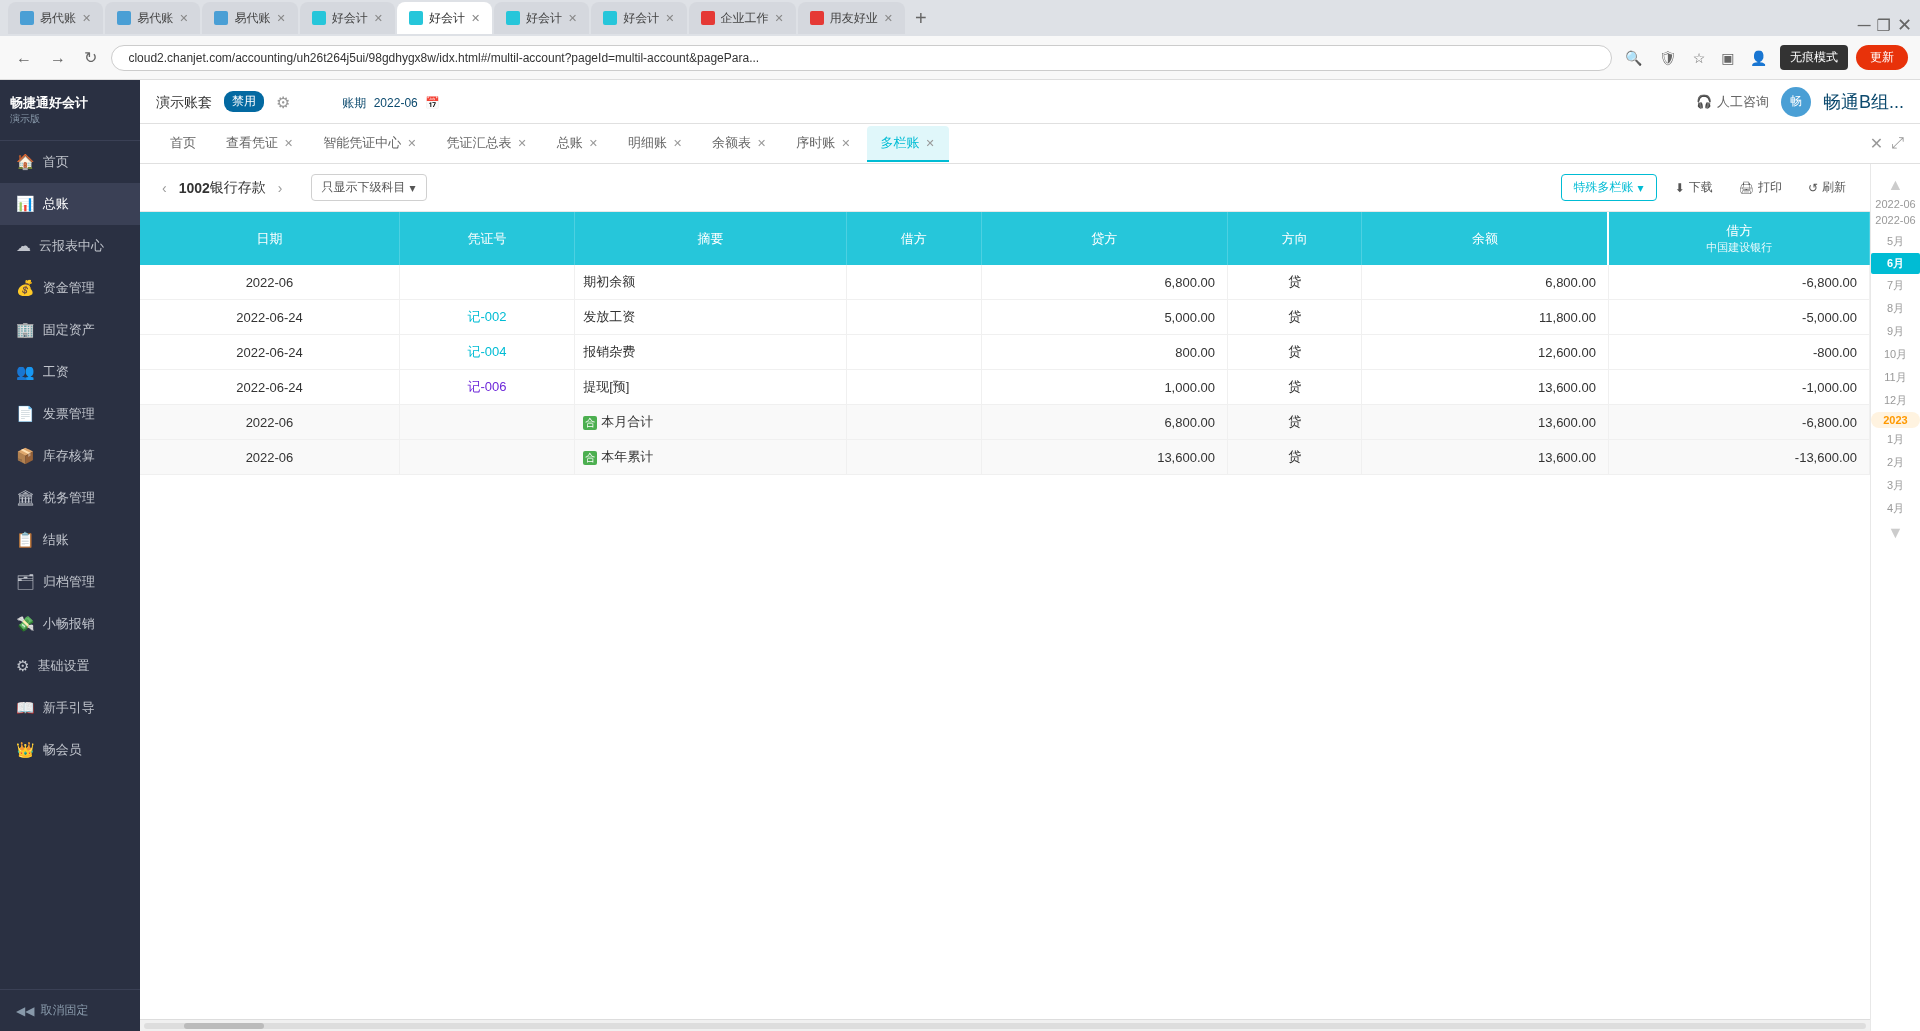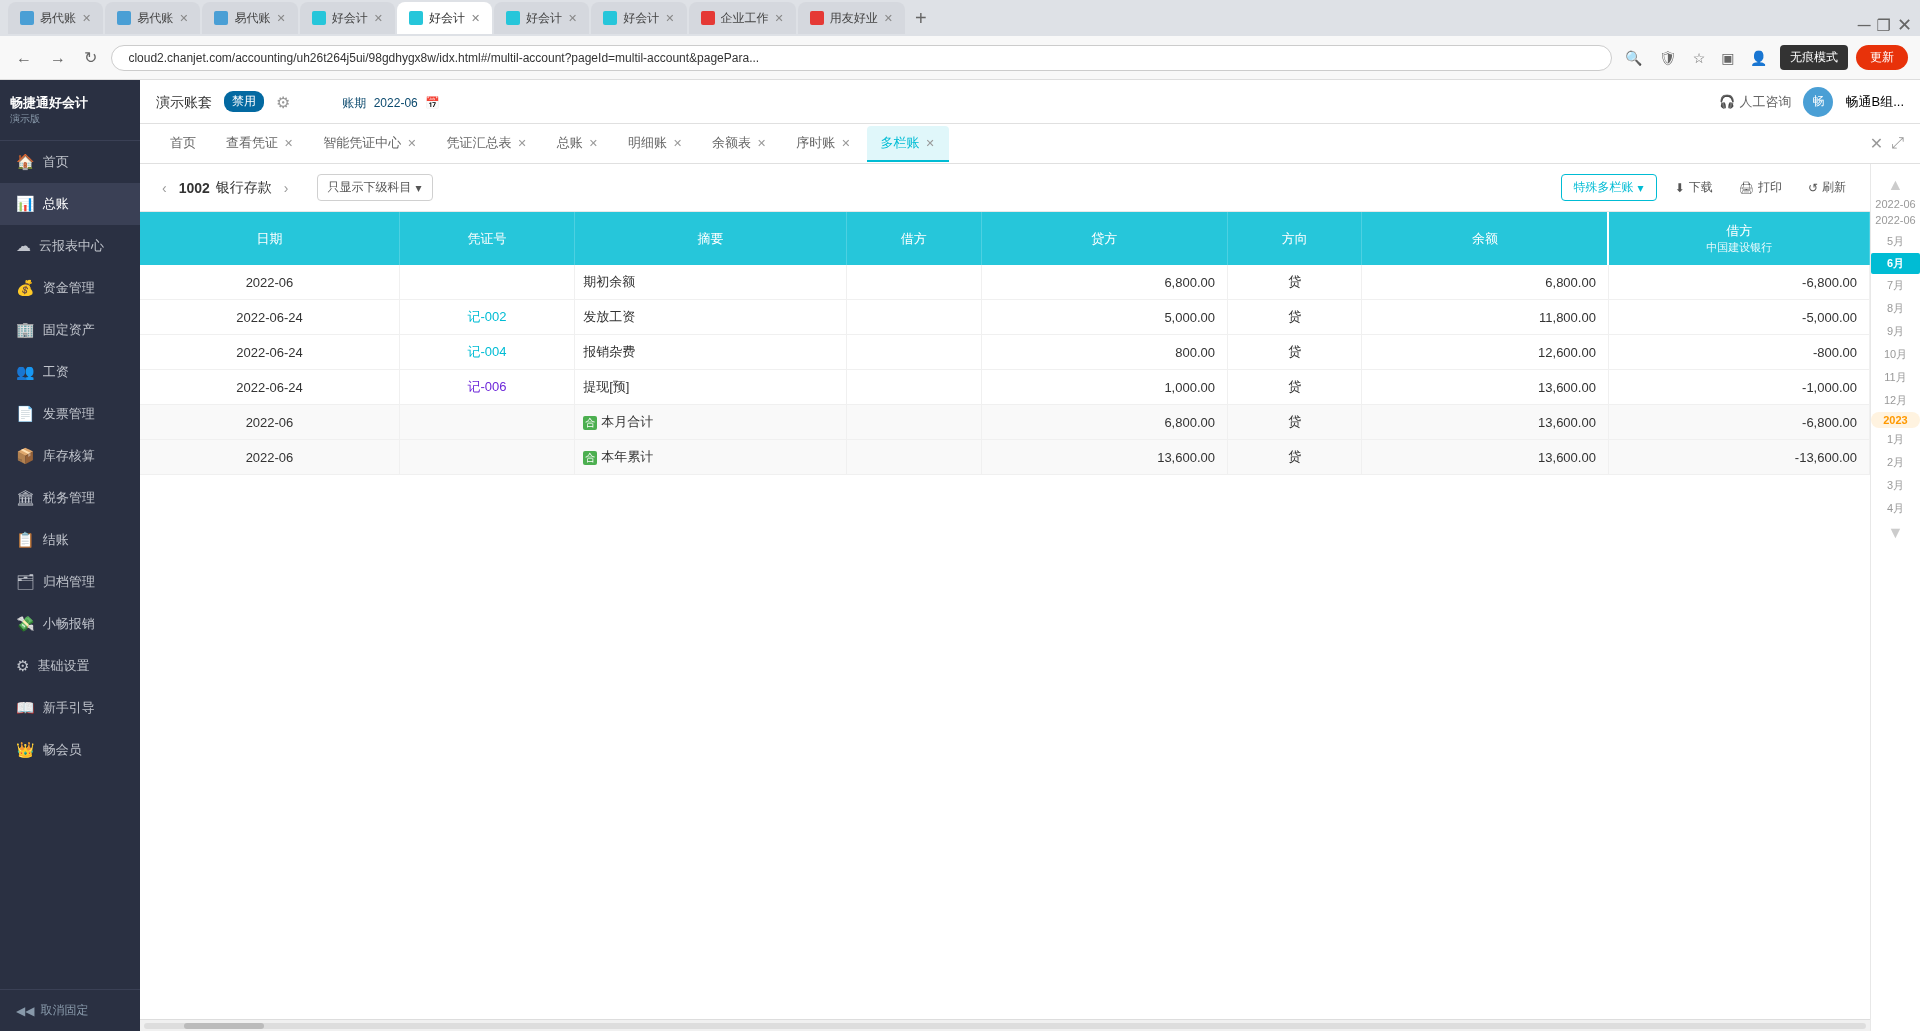--- a/index.html
+++ b/index.html
@@ -40,39 +40,39 @@
     
     .main { flex: 1; display: flex; flex-direction: column; overflow: hidden; background: #f0f2f5; }
 
     
     .top-header { background: #fff; height: 44px; display: flex; align-items: center; padding: 0 16px; border-bottom: 1px solid #e0e0e0; justify-content: space-between; }
     .header-left { display: flex; align-items: flex-end; gap: 12px; }
     .demo-badge { background: #0369a1; color: #fff; border-radius: 9px; padding: 2px 8px; font-size: 12px; }
     .header-right { display: flex; align-items: center; gap: 12px; }
     .service-btn { display: flex; align-items: center; gap: 4px; font-size: 13px; color: #666; cursor: pointer; }
     .user-avatar { width: 30px; height: 30px; border-radius: 50%; background: #4a9fd5; display: flex; align-items: center; justify-content: center; color: #fff; font-size: 12px; }
-    .user-name { font-size: 13px; color: #000000; }
+    .user-name { font-size: 18px; color: #0c4a6e; }
 
     
     .page-tabs { background: #fff; border-bottom: 1px solid #e0e0e0; display: flex; align-items: center; padding: 0 16px; height: 40px; gap: 2px; }
     .page-tab { padding: 8px 14px; font-size: 13px; color: #666; cursor: pointer; border-bottom: 2px solid transparent; white-space: nowrap; }
     .page-tab.active { color: #00bcd4; border-bottom: 2px solid #00bcd4; background: #e0f7fa; border-radius: 4px 4px 0 0; }
     .page-tab-close { margin-left: 6px; color: #999; font-size: 11px; }
     .page-tabs-right { margin-left: auto; display: flex; gap: 8px; }
     .tab-icon-btn { font-size: 16px; color: #999; cursor: pointer; }
 
     
     .content { flex: 1; overflow: hidden; display: flex; background: #fff; margin: 0; }
     .ledger-area { flex: 1; display: flex; flex-direction: column; overflow: hidden; }
 
     
     .ledger-toolbar { padding: 10px 16px; display: flex; align-items: center; gap: 10px; background: #fff; border-bottom: 1px solid #e8e8e8; }
     .account-nav { display: flex; align-items: center; gap: 6px; }
     .account-nav-btn { font-size: 14px; color: #999; cursor: pointer; padding: 2px 6px; }
-    .account-selector { display: flex; align-items: center; gap: 6px; font-size: 14px; color: #333; cursor: pointer; }
+    .account-selector { display: flex; align-items: center; gap: 0; font-size: 14px; color: #333; cursor: pointer; }
     .account-code { font-weight: bold; }
     .filter-dropdown { display: flex; align-items: center; gap: 4px; border: 1px solid #d0d0d0; border-radius: 4px; padding: 4px 10px; font-size: 12px; color: #555; cursor: pointer; margin-left: 12px; }
     .toolbar-right { margin-left: auto; display: flex; gap: 10px; align-items: center; }
     .multi-col-btn { border: 1px solid #00bcd4; color: #00bcd4; border-radius: 4px; padding: 4px 12px; font-size: 12px; cursor: pointer; display: flex; align-items: center; gap: 4px; }
     .toolbar-action { display: flex; align-items: center; gap: 4px; color: #555; font-size: 12px; cursor: pointer; padding: 4px 8px; }
 
     
     .ledger-table { width: 100%; border-collapse: collapse; font-size: 13px; }
     .ledger-table th { background: #26c6da; color: #fff; text-align: center; padding: 10px 8px; font-weight: normal; border-right: 1px solid #4dd0e1; font-size: 13px; }
     .ledger-table td { text-align: center; padding: 8px; border-bottom: 1px solid #f0f0f0; border-right: 1px solid #f0f0f0; color: #333; font-size: 13px; }

